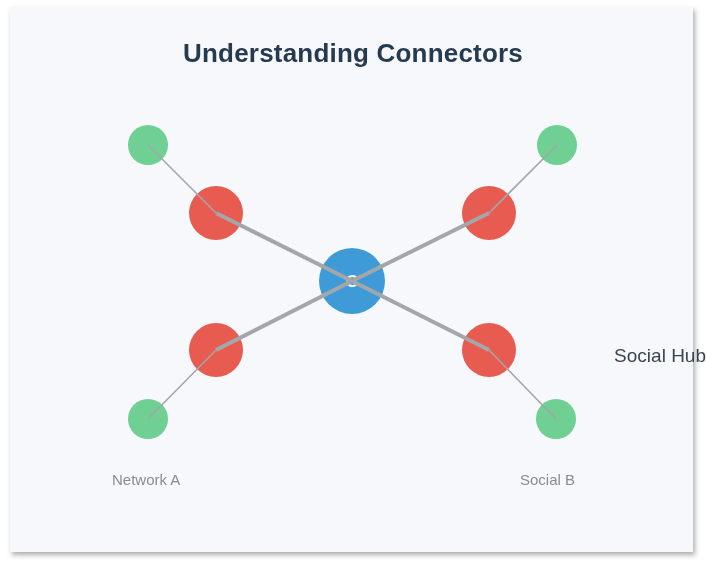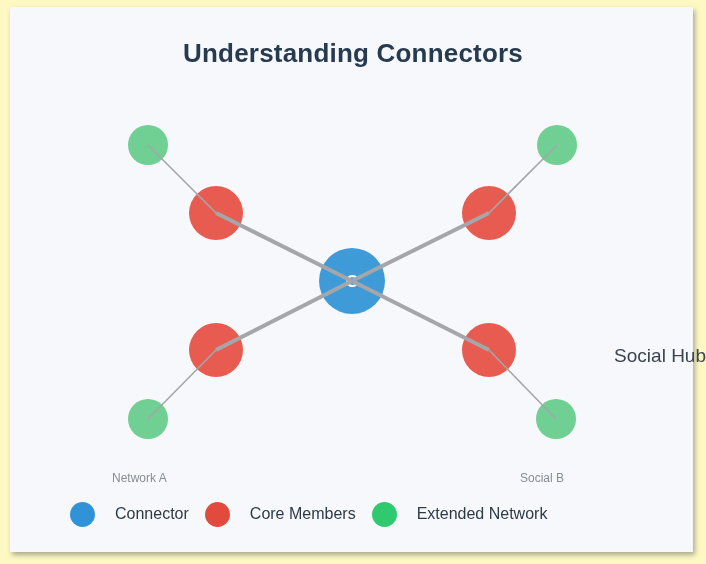--- a/index.html
+++ b/index.html
@@ -3,21 +3,21 @@
 <meta charset="utf-8">
 <style>
   html,body{margin:0;padding:0;}
   body{
     font-family:"Liberation Sans","DejaVu Sans",sans-serif;
     background:#b9bbbf;
   }
   .stage{
     position:relative;
     width:706px;height:564px;
-    background:#fef9c3;
+    background:#ffffff;
     overflow:hidden;
   }
   .card{
     position:absolute;
     left:10px;top:7px;right:13px;bottom:12px;
     background:#f7f8fb;
     box-shadow:2px 3px 5px rgba(70,72,78,0.45);
   }
   .title{
     position:absolute;
@@ -36,21 +36,21 @@
   .social-hub-label{
     position:absolute;
     left:0;top:345px;width:706px;
     text-align:right;
     font-size:19px;
     color:#3a4550;
   }
   .network-label{
     position:absolute;
     top:471px;
-    font-size:12px;
+    font-size:15px;
     color:#868d96;
   }
   .network-label.a{left:112px;}
   .network-label.b{left:520px;}
   .legend{
     position:absolute;
     left:70px;top:500px;
     display:flex;
     align-items:center;
     height:28px;
@@ -98,27 +98,13 @@
       <line x1="216" y1="350" x2="148" y2="419" stroke="#a3a7aa" stroke-width="1.6"></line>
       <line x1="352" y1="281" x2="489" y2="350" stroke="#a3a7aa" stroke-width="4"></line>
       <line x1="489" y1="350" x2="556" y2="419" stroke="#a3a7aa" stroke-width="1.6"></line>
     </svg>
 
   <div class="social-hub-label">Social Hub</div>
 
   <div class="network-label a">Network A</div>
   <div class="network-label b">Social B</div>
 
-  <div class="legend">
-    <div class="legend-item">
-      <span class="legend-dot" style="background-color: rgb(48, 147, 215);"></span>
-      <span class="legend-label">Connector</span>
-    </div>
-    <div class="legend-item">
-      <span class="legend-dot" style="background-color: rgb(226, 74, 61);"></span>
-      <span class="legend-label">Core Members</span>
-    </div>
-    <div class="legend-item">
-      <span class="legend-dot" style="background-color: rgb(47, 202, 112);"></span>
-      <span class="legend-label">Extended Network</span>
-    </div>
-  </div>
 </div>
 
 </body></html>

